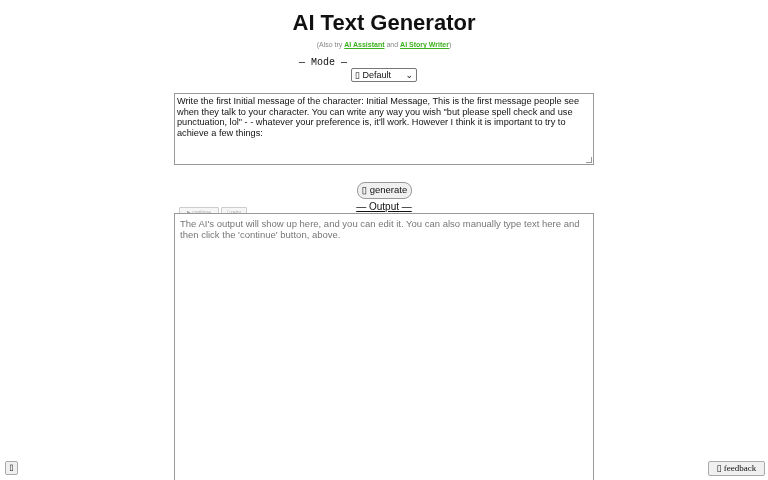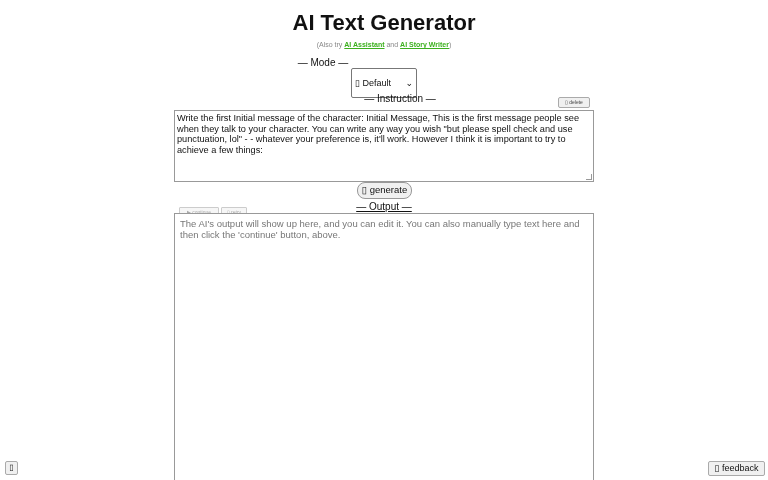--- a/index.html
+++ b/index.html
@@ -1,30 +1,30 @@
 <!DOCTYPE html>
 <html><head>
 <meta charset="utf-8">
 <style>
   html, body { margin:0; padding:0; width:768px; height:480px; overflow:hidden; background:#fff; font-family:"Liberation Sans", sans-serif; color:#111; }
   .title { position:absolute; left:0; width:768px; top:10px; text-align:center; font-size:22px; font-weight:bold; }
   .also { position:absolute; left:0; width:768px; top:41px; text-align:center; font-size:7px; color:#888; }
   .also a { color:#3cb01e; font-weight:bold; text-decoration:underline; }
-  .mode-label { position:absolute; left:0; width:646px; top:57px; text-align:center; font-size:10px; }
-  .mode-select { position:absolute; left:351px; top:68px; width:66px; height:30px; font-size:9px; border:1px solid #777; border-radius:2px; background:#fff; padding:0 3px; box-sizing:border-box; display:flex; align-items:center; justify-content:space-between; }
+  .mode-label { position:absolute; left:0; width:646px; top:57px; text-align:center; font-size:10px;font-family:Liberation Mono, monospace; }
+  .mode-select { position:absolute; left:351px; top:68px; width:66px; height:14px; font-size:9px; border:1px solid #777; border-radius:2px; background:#fff; padding:0 3px; box-sizing:border-box; display:flex; align-items:center; justify-content:space-between; }
   .instr-label { position:absolute; left:16px; width:768px; top:93px; text-align:center; font-size:10px; }
   .delete-btn { position:absolute; left:558px; top:97px; width:30px; height:9px; font-size:5px; border:1px solid #aaa; background:#f0f0f0; border-radius:2px; text-align:center; line-height:9px; color:#444; }
-  .instr-box { position:absolute; left:174px; top:110px; width:420px; height:72px; border:1px solid #999; box-sizing:border-box; padding:2px 2px; font-size:9.2px; line-height:10.6px; color:#111; background:#fff; }
+  .instr-box { position:absolute; left:174px; top:93px; width:420px; height:72px; border:1px solid #999; box-sizing:border-box; padding:2px 2px; font-size:9.2px; line-height:10.6px; color:#111; background:#fff; }
   .resize { position:absolute; right:1px; bottom:1px; width:5px; height:5px; border-right:1px solid #999; border-bottom:1px solid #999; }
   .gen-btn { position:absolute; left:357px; top:182px; width:53px; height:15px; font-size:9.5px; border:1px solid #999; background:#f0f0f0; border-radius:8px; text-align:center; line-height:14px; }
   .small-btn { position:absolute; top:207px; height:8px; font-size:5px; border:1px solid #ccc; background:#f6f6f6; color:#aaa; line-height:8px; text-align:center; border-radius:1px; }
   .out-label { position:absolute; left:0; width:768px; top:201px; text-align:center; font-size:10px;text-decoration:underline; }
   .out-box { position:absolute; left:174px; top:213px; width:420px; height:280px; border:1px solid #999; box-sizing:border-box; padding:4px 5px; font-size:9.5px; line-height:11px; color:#777; background:#fff; }
   .corner-btn { position:absolute; left:5px; top:461px; width:11px; height:12px; border:1px solid #aaa; background:#f0f0f0; border-radius:2px; font-size:8px; text-align:center; line-height:12px; }
-  .feedback-btn { position:absolute; left:708px; top:461px; width:55px; height:13px; border:1px solid #aaa; background:#f0f0f0; border-radius:2px; font-size:9px; text-align:center; line-height:12px; }
+  .feedback-btn { position:absolute; left:708px; top:461px; width:55px; height:13px; border:1px solid #aaa; background:#f0f0f0; border-radius:2px; font-size:9px; text-align:center; line-height:12px;font-family:Liberation Serif, serif; }
 </style>
 </head>
 <body>
 
 <div class="title">AI Text Generator</div>
 <div class="also"><span>(Also try </span><a>AI Assistant</a><span> and </span><a>AI Story Writer</a><span>)</span></div>
 
 <div class="mode-label">— Mode —</div>
 <div class="mode-select">
     <span>▯ Default</span>

